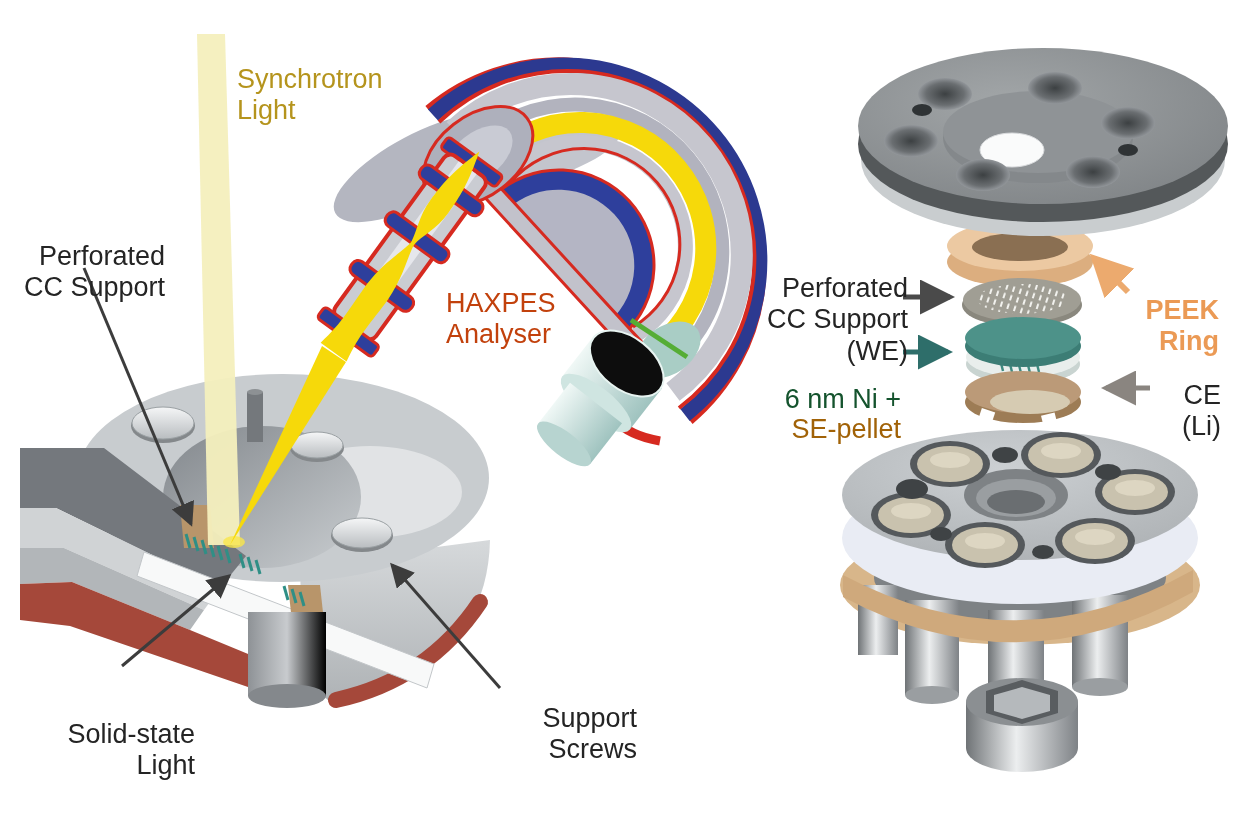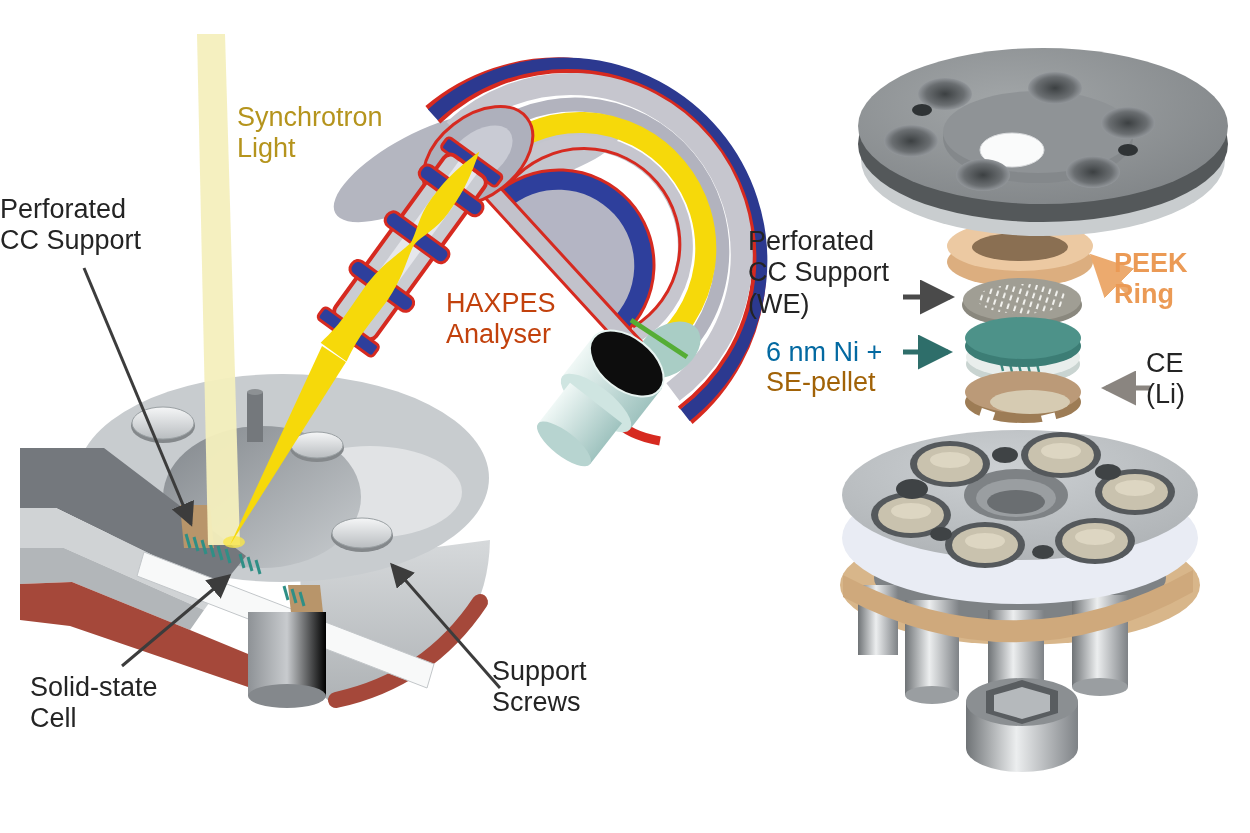--- a/index.html
+++ b/index.html
@@ -1,23 +1,23 @@
 <!DOCTYPE html>
 <html><head>
 <meta charset="utf-8">
 <style>
   html,body{margin:0;padding:0;background:#fff;}
   .canvas{position:relative;width:1250px;height:833px;background:#ffffff;overflow:hidden;
           font-family:"Liberation Sans","DejaVu Sans",sans-serif;}
   .art{position:absolute;left:0;top:0;}
   .lbl{position:absolute;font-size:27px;line-height:1.16;white-space:pre-line;font-weight:400;}
-  .ctr{text-align:left;}
-  .c-gold{color:#b5941d;margin-top:38px;}
+  .ctr{text-align:right;margin-top:47px;}
+  .c-gold{color:#b5941d;}
   .c-blue{color:#c2410c;}
-  .c-teal{color:#0369a1;}
+  .c-teal{color:#14532d;}
   .c-warmgray{color:#a16207;}
   .c-orange{color:#eb9a55;}
   .c-black{color:#242424;}
 </style>
 </head>
 <body>
 
 <div class="canvas">
 
 <svg class="art" width="1250" height="833" viewBox="0 0 1250 833">
@@ -326,32 +326,32 @@
 <div class="lbl c-gold" style="left:237px;top:64px;">Synchrotron
 Light</div>
 
 <div class="lbl c-black ctr" style="left:0px;top:194px;width:165px;">Perforated
 CC Support</div>
 
 <div class="lbl c-blue" style="left:446px;top:288px;">HAXPES
 Analyser</div>
 
 <div class="lbl c-black ctr" style="left:30px;top:672px;width:165px;">Solid-state
-Cell</div>
+Light</div>
 
 <div class="lbl c-black ctr" style="left:492px;top:656px;width:145px;">Support
 Screws</div>
 
 <div class="lbl c-black ctr" style="left:748px;top:226px;width:160px;">Perforated
 CC Support
 (WE)</div>
 
 <div class="lbl c-teal ctr" style="left:766px;top:337px;width:135px;">6 nm Ni +</div>
 
 <div class="lbl c-warmgray ctr" style="left:766px;top:367px;width:135px;">SE-pellet</div>
 
 <div class="lbl c-orange ctr" style="left:1114px;top:248px;width:105px;font-weight:bold;">PEEK
 Ring</div>
 
-<div class="lbl c-black ctr" style="left:1146px;top:348px;width:75px;">CE
+<div class="lbl c-black ctr" style="left:1146px;top:333px;width:75px;">CE
 (Li)</div>
 
 </div>
 
 </body></html>

